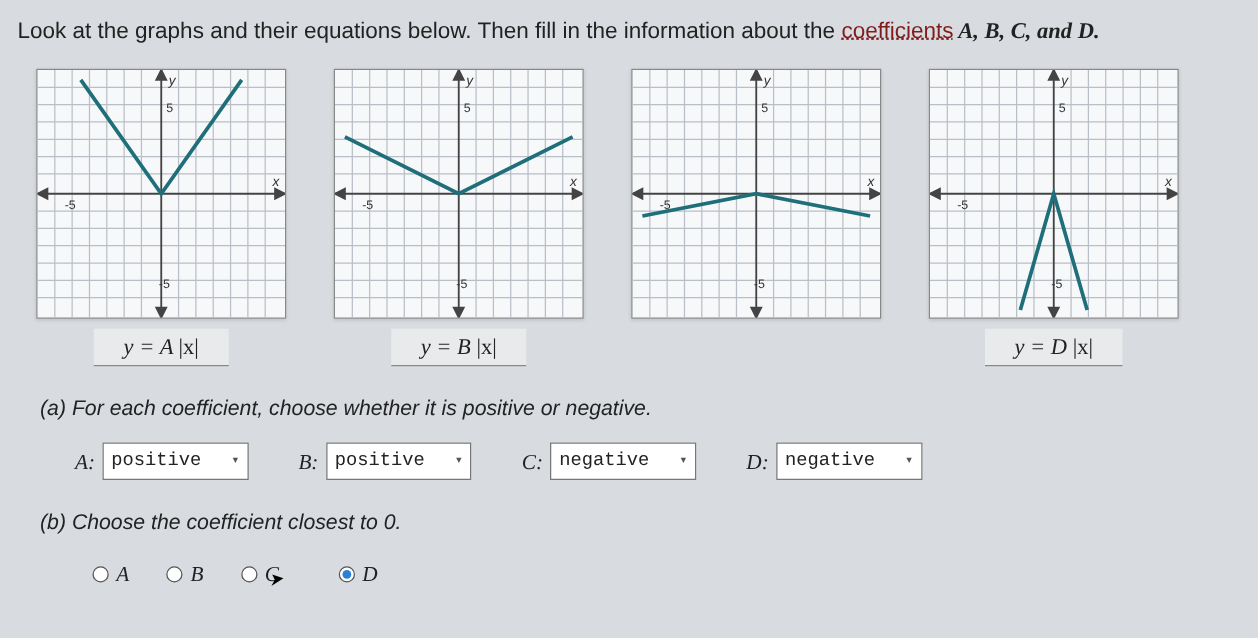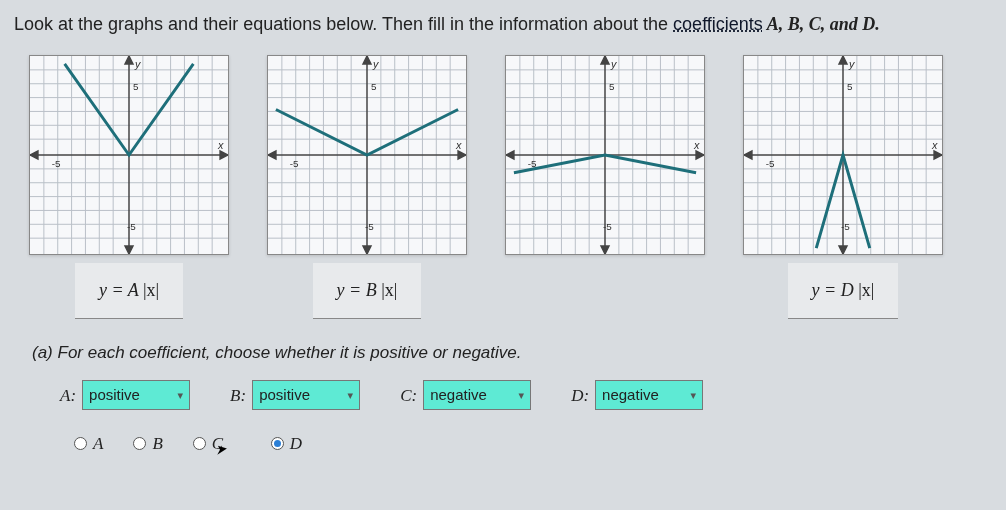--- a/index.html
+++ b/index.html
@@ -12,21 +12,21 @@
       overflow: hidden;
       color: #222;
     }
     .header {
       font-size: 18px;
       margin-bottom: 18px;
       line-height: 1.4;
     }
     .link-like {
       text-decoration: underline dotted;
-      color: #0f172a;
+      color: #7f1d1d;
       margin-top: 32px;
     }
     .ital { font-style: italic; font-family: 'Times New Roman', serif; font-weight: bold; }
     .graphs-row {
       display: flex;
       gap: 28px;
       margin-bottom: 16px;
       padding-left: 10px;
     }
     .graph-block {
@@ -43,21 +43,21 @@
       position: relative;
       box-shadow: 0 1px 3px rgba(0,0,0,0.15);
     }
     .graph-box svg { width: 100%; height: 100%; display: block; }
     .eq-label {
       margin-top: 8px;
       text-align: center;
       font-size: 18px;
       font-family: 'Times New Roman', serif;
       font-style: italic;
-      padding: 17px 24px;
+      padding: 4px 24px;
       border-bottom: 1px solid #888;
       background: #e8eaec;
     }
     .eq-label .abs {
       font-style: normal;
       position: relative;
     }
     .questions {
       margin-top: 20px;
       padding-left: 18px;
@@ -75,23 +75,23 @@
     .coef-item {
       display: flex;
       align-items: center;
       gap: 6px;
       font-family: 'Times New Roman', serif;
       font-style: italic;
       font-size: 17px;
     }
     .select-box {
       font-style: normal;
-      font-family: Liberation Sans, sans-serif;
+      font-family: Liberation Mono, monospace;
       font-size: 15px;
-      background: #5eead4;
+      background: #ffffff;
       border: 1px solid #777;
       padding: 2px 6px;
       display: inline-flex;
       align-items: center;
       gap: 24px;
       min-width: 108px;
       justify-content: space-between;
     }
     .select-box .chev {
       font-size: 11px;
@@ -370,20 +370,21 @@
     </div>
     <div class="coef-item">
       <span><span>D</span>:</span>
       <span class="select-box">
         <span>negative</span>
         <span class="chev">▾</span>
       </span>
     </div>
   </div>
 
+  <div class="q-line">(b) Choose the coefficient closest to 0.</div>
   <div class="radio-row">
     <div class="radio-item">
       <span class="radio"></span>
       <span>A</span>
     </div>
     <div class="radio-item">
       <span class="radio"></span>
       <span>B</span>
     </div>
     <div class="radio-item">

